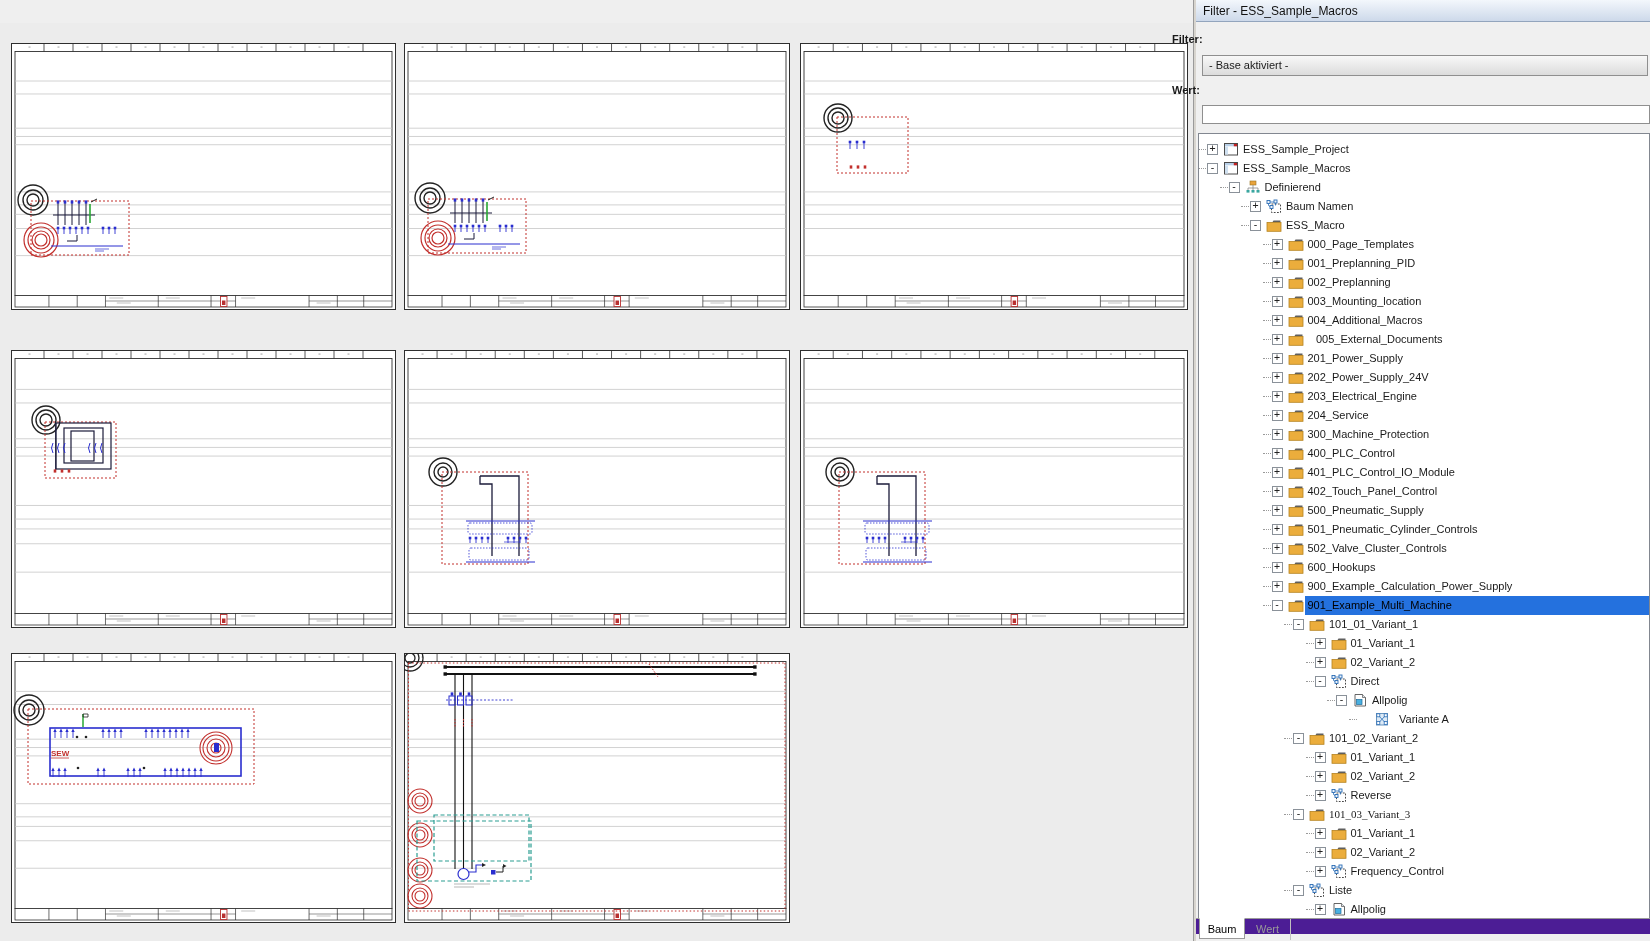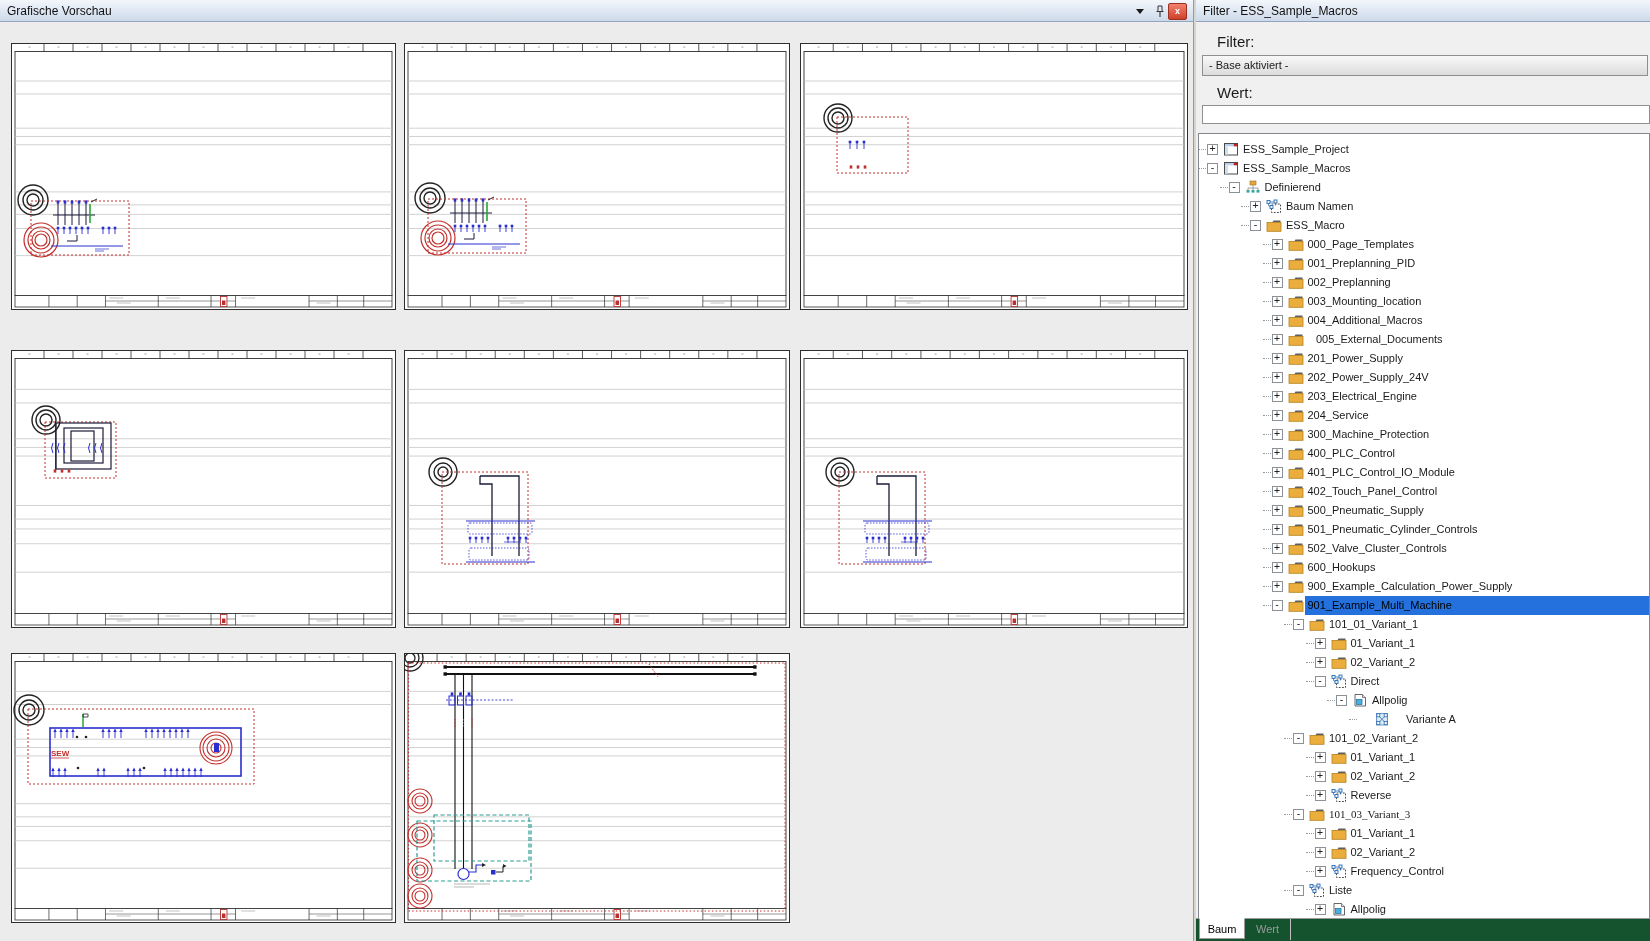--- a/index.html
+++ b/index.html
@@ -23,21 +23,21 @@
   #lp-chevron{right:46px;width:14px;}
   #lp-chevron .tri{width:0;height:0;border-left:4px solid transparent;border-right:4px solid transparent;border-top:5px solid #1a1a1a;}
   #lp-pin{right:26px;width:14px;}
   #lp-close{right:6px;width:17px;height:15px;top:3px;background:linear-gradient(#f2836f,#cf3f2a);
     border:1px solid #9c2f1d;border-radius:2px;color:#fff;font-size:9px;font-weight:bold;line-height:13px;text-align:center;}
   
   #preview-area{position:absolute;left:0;top:23px;right:0;bottom:0;background:#ececec;}
   .thumb{position:absolute;background:#fff;}
   .thumb svg{display:block;}
   
-  .rp-label{position:absolute;left:1217px;font-size:15px;color:#1a1a1a;}
+  .rp-label{position:absolute;left:1172px;font-size:11px;color:#1a1a1a;font-weight:bold;}
   .combo{
     position:absolute;left:1202px;width:438px;height:19px;
     background:linear-gradient(#f8f8f8,#dcdcdc);
     border:1px solid #8f8f8f;font-size:11px;color:#1a1a1a;line-height:19px;padding-left:6px;
   }
   #wert-input{
     position:absolute;left:1202px;width:438px;height:17px;top:105px;
     background:#fff;border:1px solid #8f8f8f;font-size:11px;padding:0 4px;
     font-family:"Liberation Sans",sans-serif;
   }
@@ -51,50 +51,37 @@
     position:absolute;top:4px;width:11px;height:11px;box-sizing:border-box;
     border:1px solid #8a9199;background:#fff;color:#222;
     font-size:10px;line-height:8px;text-align:center;font-family:"DejaVu Sans Mono",monospace;
   }
   .stub{position:absolute;top:9px;width:8px;border-top:1px dotted #9a9a9a;}
   .ticon{position:absolute;top:2px;width:16px;height:15px;}
   .ticon svg{display:block;}
   .tlabel{position:absolute;top:3px;white-space:nowrap;padding:0 3px;}
   
   #tabbar{
-    position:absolute;left:1196px;top:918px;width:454px;height:23px;
-    background:#14532d;border-top:1px solid #9a9a9a;box-sizing:border-box;
+    position:absolute;left:1196px;top:918px;width:454px;height:16px;
+    background:#4c1d95;border-top:1px solid #9a9a9a;box-sizing:border-box;
   }
   .tab{
     position:absolute;top:0;height:21px;font-size:11px;line-height:20px;text-align:center;
     box-sizing:border-box;
   }
   .tab.active{
     background:#fff;border:1px solid #9a9a9a;border-top:1px solid #fff;
     margin-top:-1px;color:#000;z-index:2;
   }
   .tab.inactive{color:#999;border-right:1px solid #c0c0c0;}
 </style>
 </head>
 <body>
 
 <div class="panel" id="left-panel">
-  <div class="titlebar">
-    <span>Grafische Vorschau</span>
-    <span class="tb-icon" id="lp-chevron">
-        <span class="tri"></span>
-      </span>
-    <span class="tb-icon" id="lp-pin">
-      <svg width="10" height="13" viewBox="0 0 10 13">
-        <path d="M3 1 h4 v4.2 l1.2 1.3 H1.8 L3 5.2 z" fill="none" stroke="#333" stroke-width="1"></path>
-        <line x1="5" y1="6.8" x2="5" y2="12" stroke="#333" stroke-width="1.1"></line>
-      </svg>
-    </span>
-    <span class="tb-icon" id="lp-close">x</span>
-  </div>
   <div id="preview-area">
       <div class="thumb" style="left: 11px; top: 20px; width: 385px; height: 267px;">
         <svg width="385" height="267">
           <rect x="0.5" y="0.5" width="384" height="266" fill="#fff" stroke="#2e2e2e" stroke-width="1"></rect>
           <rect x="4" y="8.5" width="377" height="244" fill="none" stroke="#2e2e2e" stroke-width="0.9"></rect>
           <line x1="33" y1="0.8" x2="33" y2="8.5" stroke="#2e2e2e" stroke-width="0.8"></line>
           <rect x="17.5" y="3.6" width="2" height="0.9" fill="#999"></rect>
           <line x1="62" y1="0.8" x2="62" y2="8.5" stroke="#2e2e2e" stroke-width="0.8"></line>
           <rect x="46.5" y="3.6" width="2" height="0.9" fill="#999"></rect>
           <line x1="91" y1="0.8" x2="91" y2="8.5" stroke="#2e2e2e" stroke-width="0.8"></line>
@@ -1223,21 +1210,21 @@
       <span class="ticon" style="left: 174.5px;">
         <svg width="16" height="15" viewBox="0 0 16 15">
           <rect x="2.5" y="1.5" width="11" height="11.5" fill="#ddeaf6" stroke="#5a8ab8" stroke-width="0.9"></rect>
           <path d="M4.5 3.5 L11.5 11 M11.5 3.5 L4.5 11" stroke="#2a6db5" stroke-width="0.8"></path>
           <rect x="2.8" y="1.8" width="3" height="3" fill="#fff" stroke="#2a6db5" stroke-width="0.8"></rect>
           <rect x="10.2" y="1.8" width="3" height="3" fill="#fff" stroke="#2a6db5" stroke-width="0.8"></rect>
           <rect x="2.8" y="9.5" width="3" height="3" fill="#fff" stroke="#2a6db5" stroke-width="0.8"></rect>
           <rect x="10.2" y="9.5" width="3" height="3" fill="#fff" stroke="#2a6db5" stroke-width="0.8"></rect>
         </svg>
       </span>
-      <span class="tlabel" style="left: 204px; text-align: right;">Variante A</span>
+      <span class="tlabel" style="left: 197px; text-align: right;">Variante A</span>
     </div>
     <div class="trow" style="top: 595px;">
       <span class="stub" style="left: 85px;"></span>
       <span class="exp" style="left: 94px;">-</span>
       <span class="ticon" style="left: 110px;">
         <svg width="16" height="15" viewBox="0 0 16 15">
           <path d="M1 4.5 h5.2 l1.3 -2 h7 v2 z" fill="#5f5f5f"></path>
           <rect x="1" y="4.5" width="14" height="8.8" fill="#ebad3c" stroke="#b5821e" stroke-width="0.8"></rect>
         </svg>
       </span>

